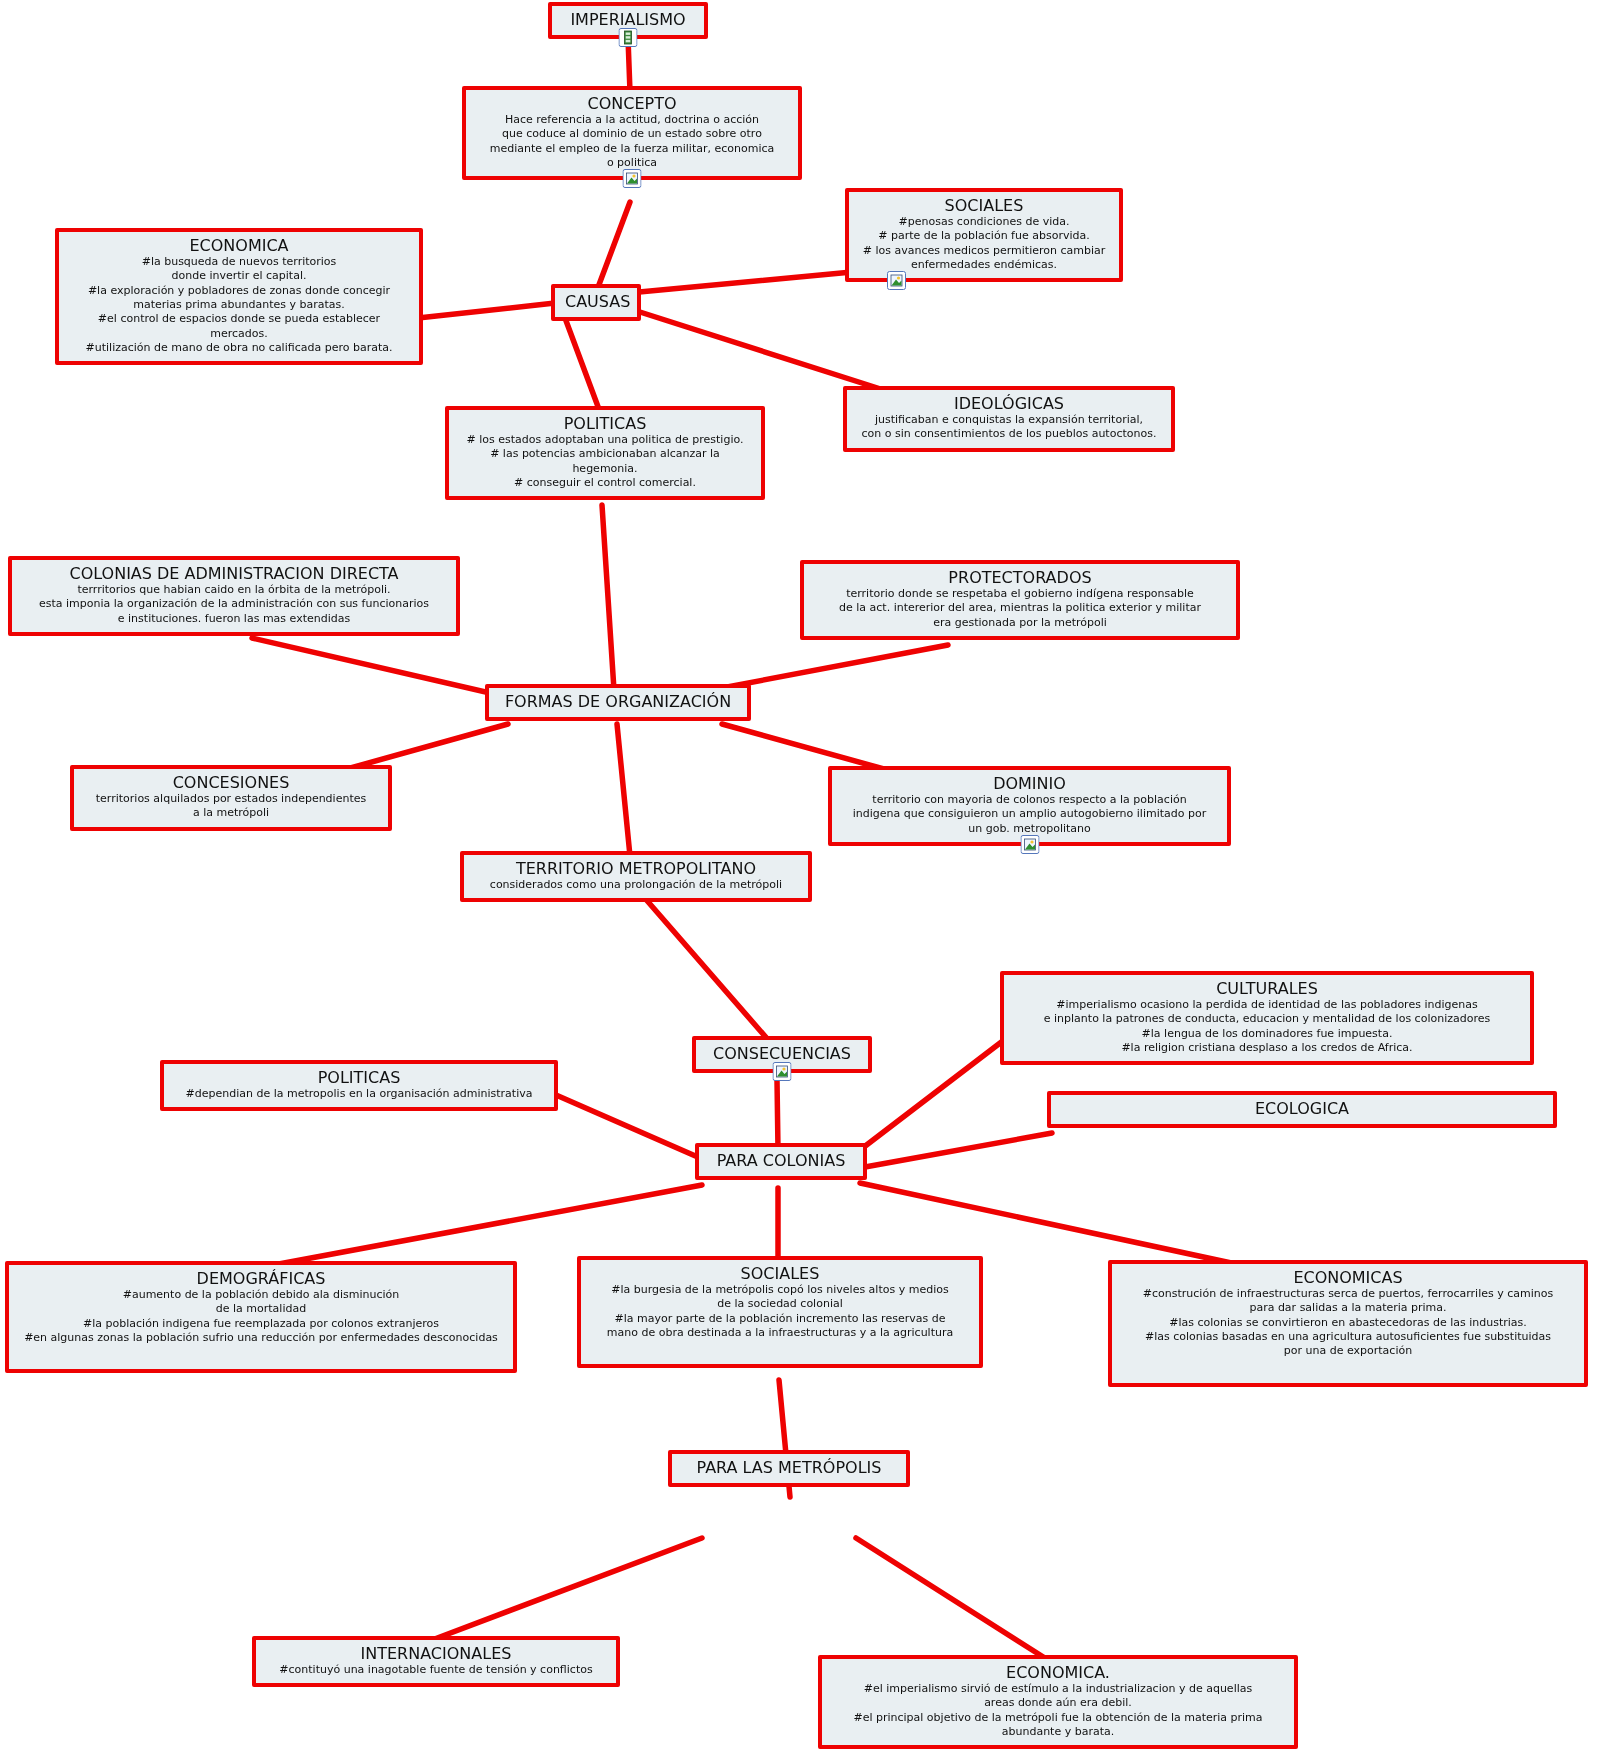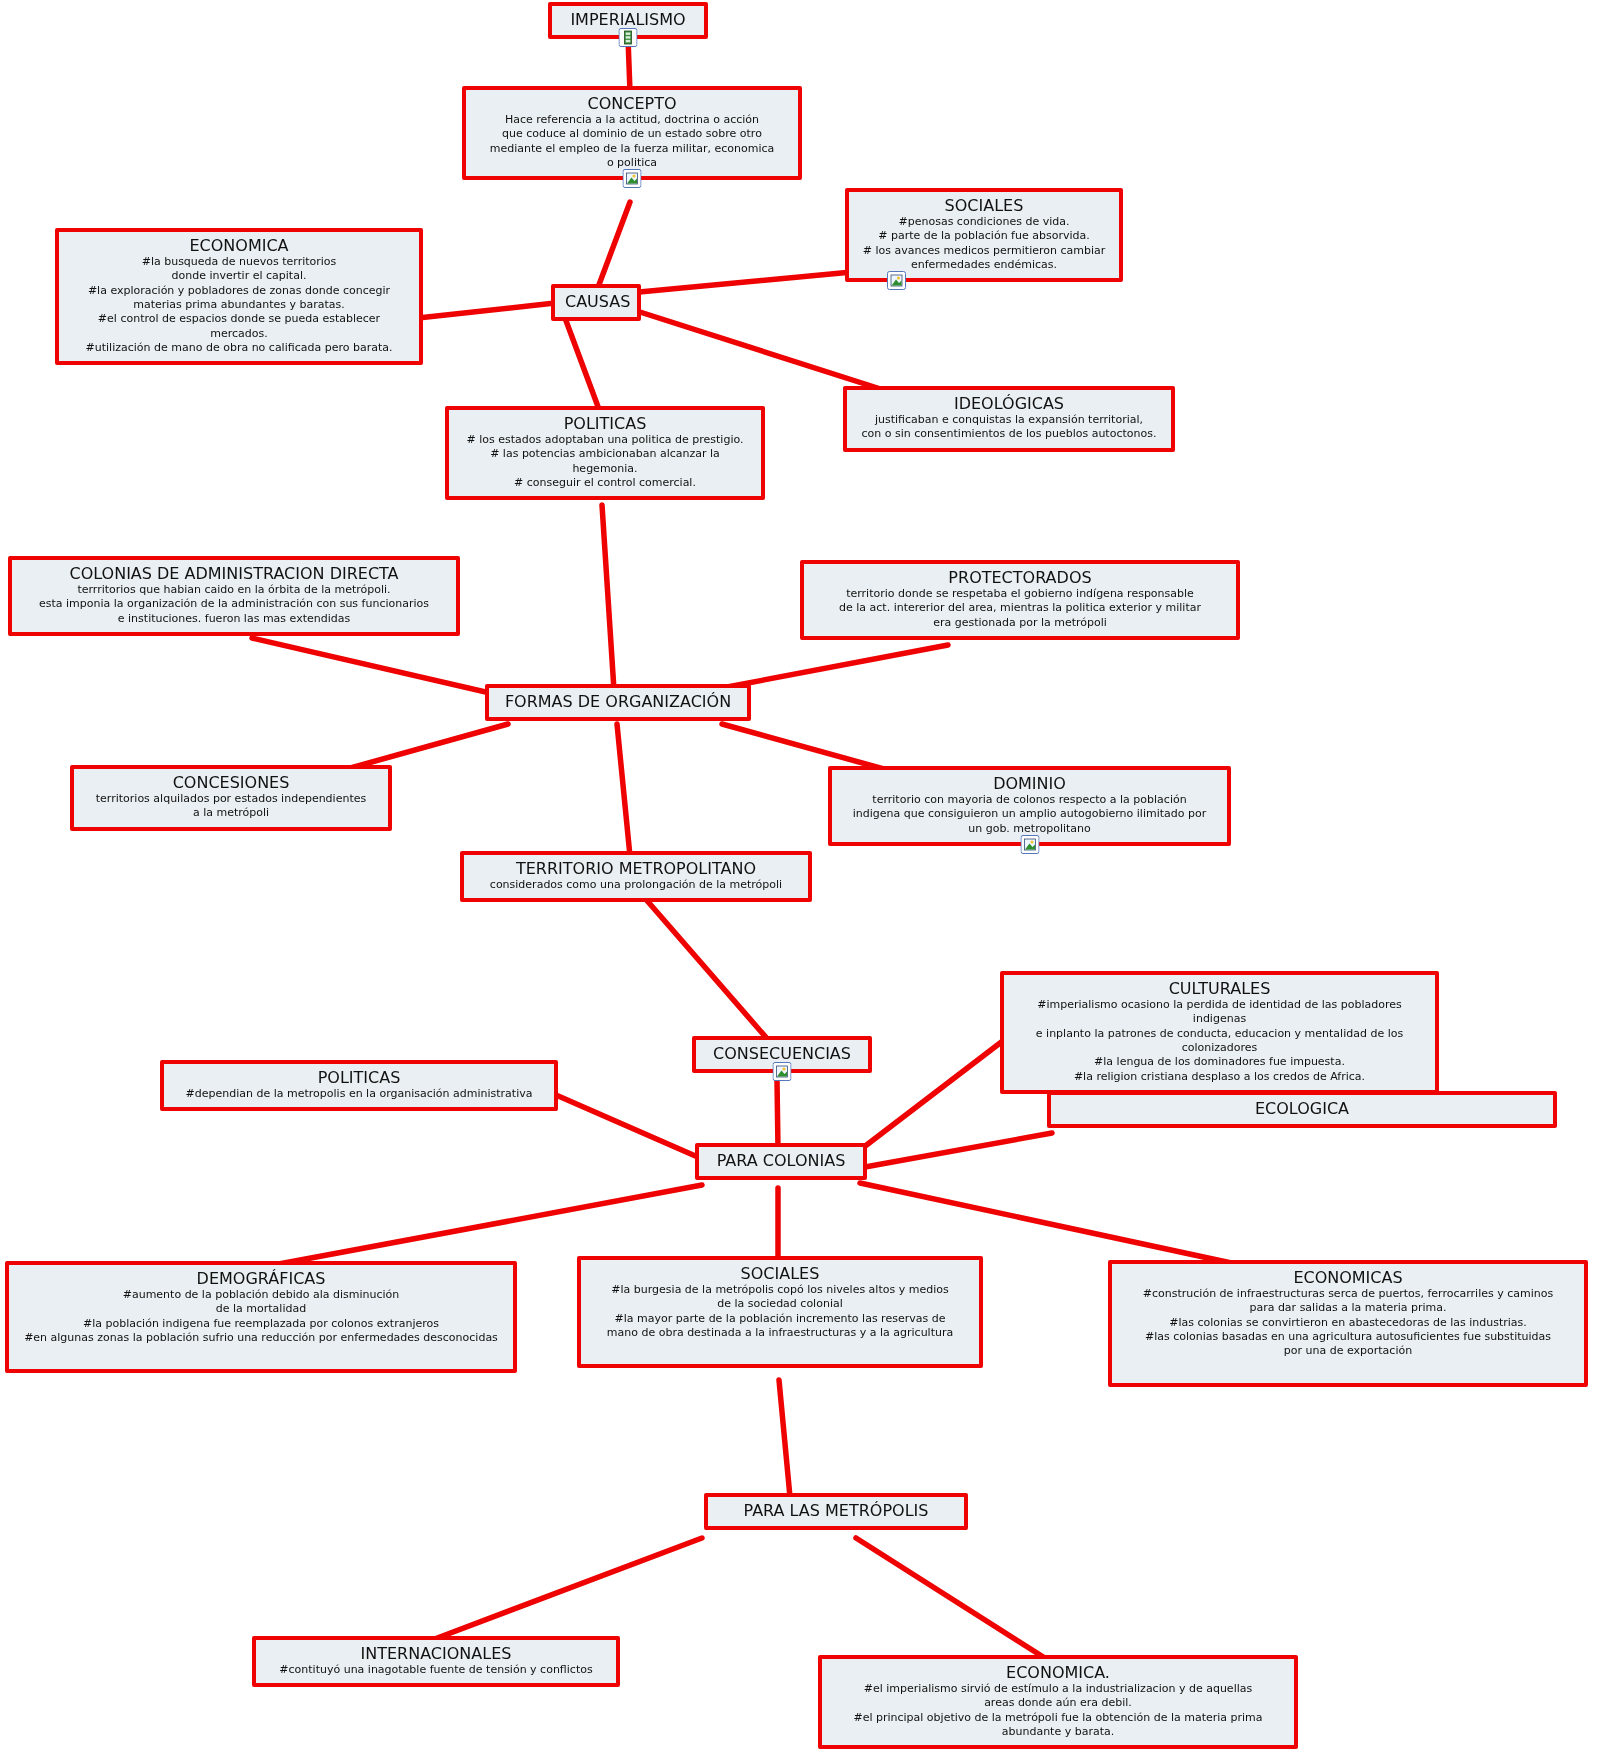--- a/index.html
+++ b/index.html
@@ -54,28 +54,28 @@
   #n-causas              {left:551px; top:284px;  width:90px;}
   #n-ideologicas         {left:843px; top:386px;  width:332px;}
   #n-politicas-causas    {left:445px; top:406px;  width:320px;}
   #n-colonias-directa    {left:8px;   top:556px;  width:452px;}
   #n-protectorados       {left:800px; top:560px;  width:440px;}
   #n-formas              {left:485px; top:684px;  width:266px;}
   #n-concesiones         {left:70px;  top:765px;  width:322px;}
   #n-dominio             {left:828px; top:766px;  width:403px;}
   #n-territorio          {left:460px; top:851px;  width:352px;}
   #n-consecuencias       {left:692px; top:1036px; width:180px;}
-  #n-culturales          {left:1000px;top:971px;  width:439px;}
+  #n-culturales          {left:1000px;top:971px;  width:534px;}
   #n-politicas-colonias  {left:160px; top:1060px; width:398px;}
   #n-ecologica           {left:1047px;top:1091px; width:510px;}
   #n-para-colonias       {left:695px; top:1143px; width:172px;}
   #n-demograficas        {left:5px;   top:1261px; width:512px; padding-bottom:24px;}
   #n-sociales-colonias   {left:577px; top:1256px; width:406px; padding-bottom:24px;}
   #n-economicas-colonias {left:1108px;top:1260px; width:480px; padding-bottom:24px;}
-  #n-para-metropolis     {left:668px; top:1493px; width:264px;margin-left:36px;}
+  #n-para-metropolis     {left:668px; top:1450px; width:242px;}
   #n-internacionales     {left:252px; top:1636px; width:368px;}
   #n-economica-metropolis{left:818px; top:1655px; width:480px;}
 </style>
 </head>
 <body>
 
 <div id="canvas">
 
   <svg id="links" width="1598" height="1759" viewBox="0 0 1598 1759">
     <line x1="628" y1="38" x2="630" y2="92"></line>

